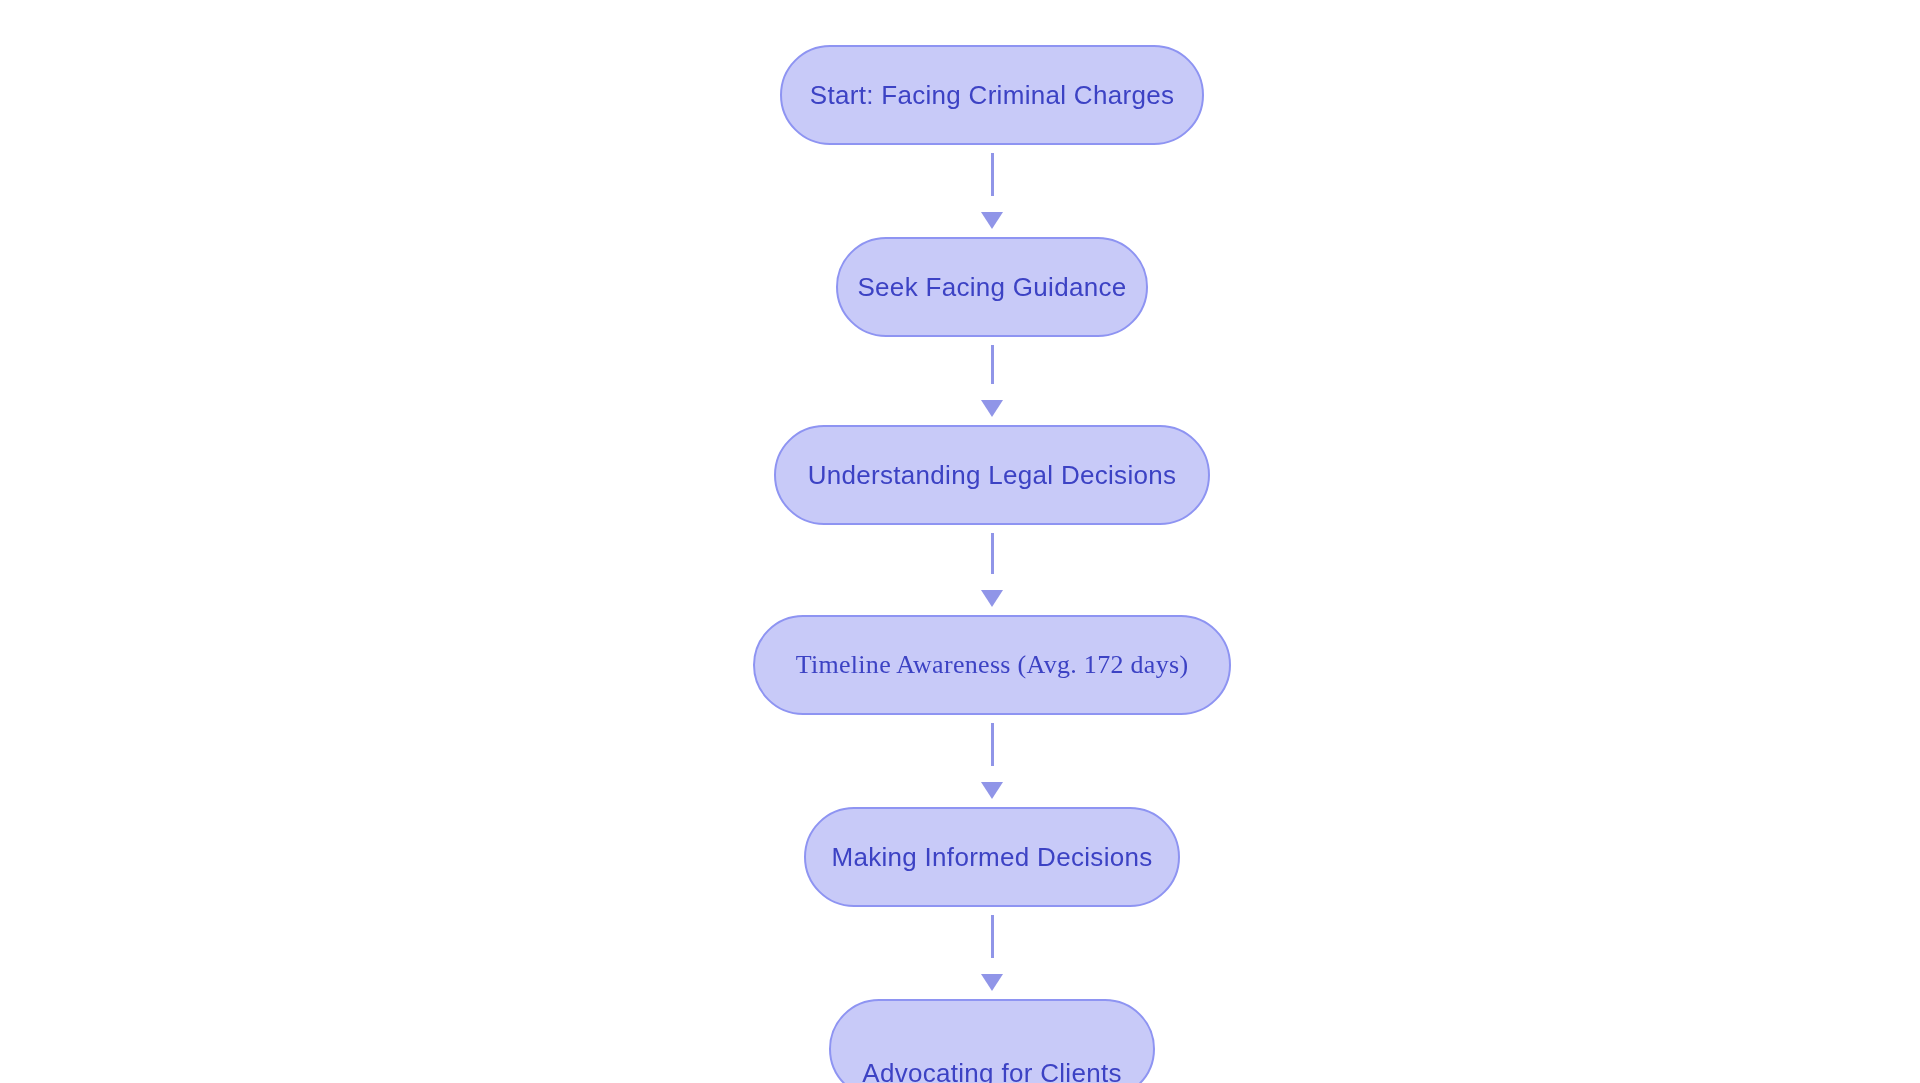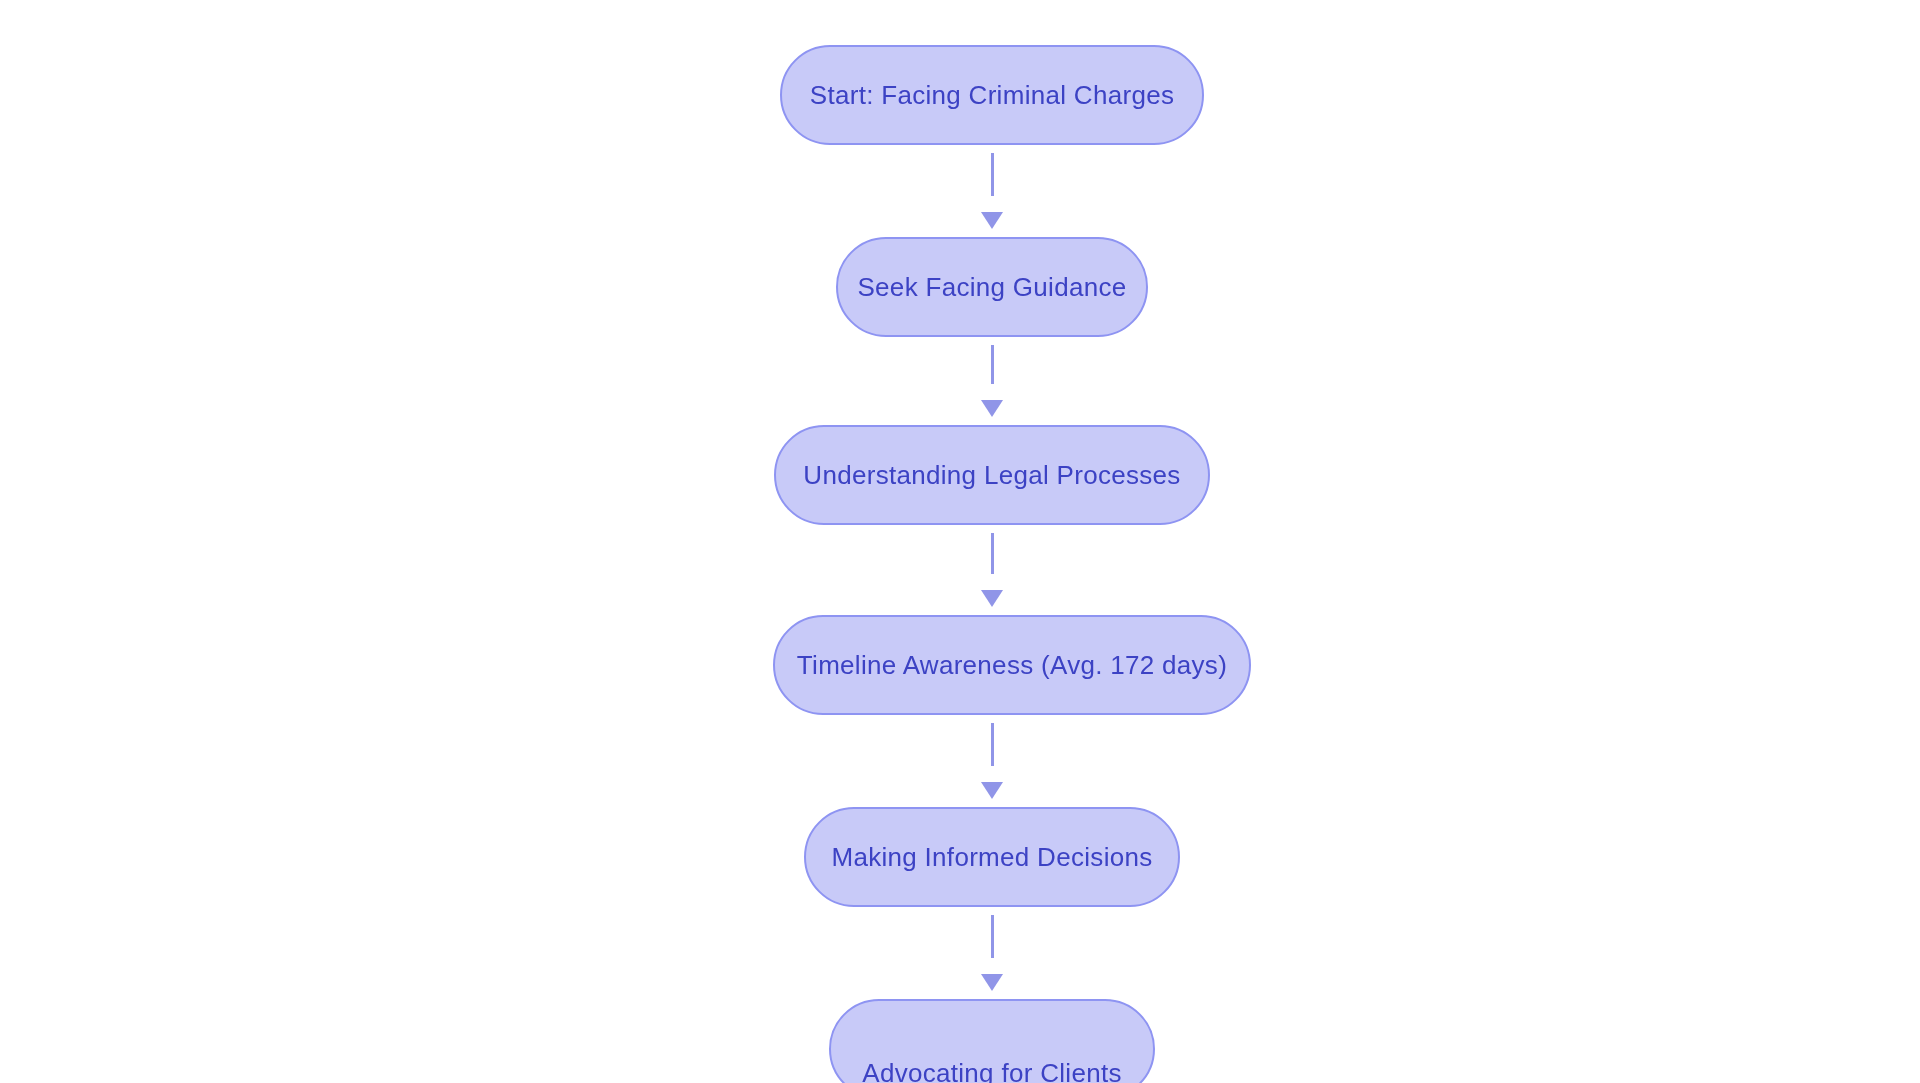--- a/index.html
+++ b/index.html
@@ -33,21 +33,21 @@
   .node-label {
     color: var(--node-text);
     font-size: 26px;
     letter-spacing: 0.3px;
     white-space: nowrap;
   }
   
   .node-1 { left: 748px; top: 13px;  width: 424px; }
   .node-2 { left: 804px; top: 205px; width: 312px; }
   .node-3 { left: 742px; top: 393px; width: 436px; }
-  .node-4 { left: 741px; top: 583px; width: 478px; }
+  .node-4 { left: 721px; top: 583px; width: 478px; font-family: Liberation Serif, serif; }
   .node-5 { left: 772px; top: 775px; width: 376px; align-items: center; }
   .node-6 { left: 797px; top: 967px; width: 326px; align-items: flex-end; }
 
   .arrow {
     position: absolute;
     left: 948px;           
     width: 24px;
     display: flex;
     flex-direction: column;
     align-items: center;
@@ -88,21 +88,21 @@
   <div class="node node-2">
     <span class="node-label">Seek Facing Guidance</span>
   </div>
 
   <div class="arrow arrow-2">
     <div class="arrow-line"></div>
     <div class="arrow-head"></div>
   </div>
 
   <div class="node node-3">
-    <span class="node-label">Understanding Legal Processes</span>
+    <span class="node-label">Understanding Legal Decisions</span>
   </div>
 
   <div class="arrow arrow-3">
     <div class="arrow-line"></div>
     <div class="arrow-head"></div>
   </div>
 
   <div class="node node-4">
     <span class="node-label">Timeline Awareness (Avg. 172 days)</span>
   </div>

